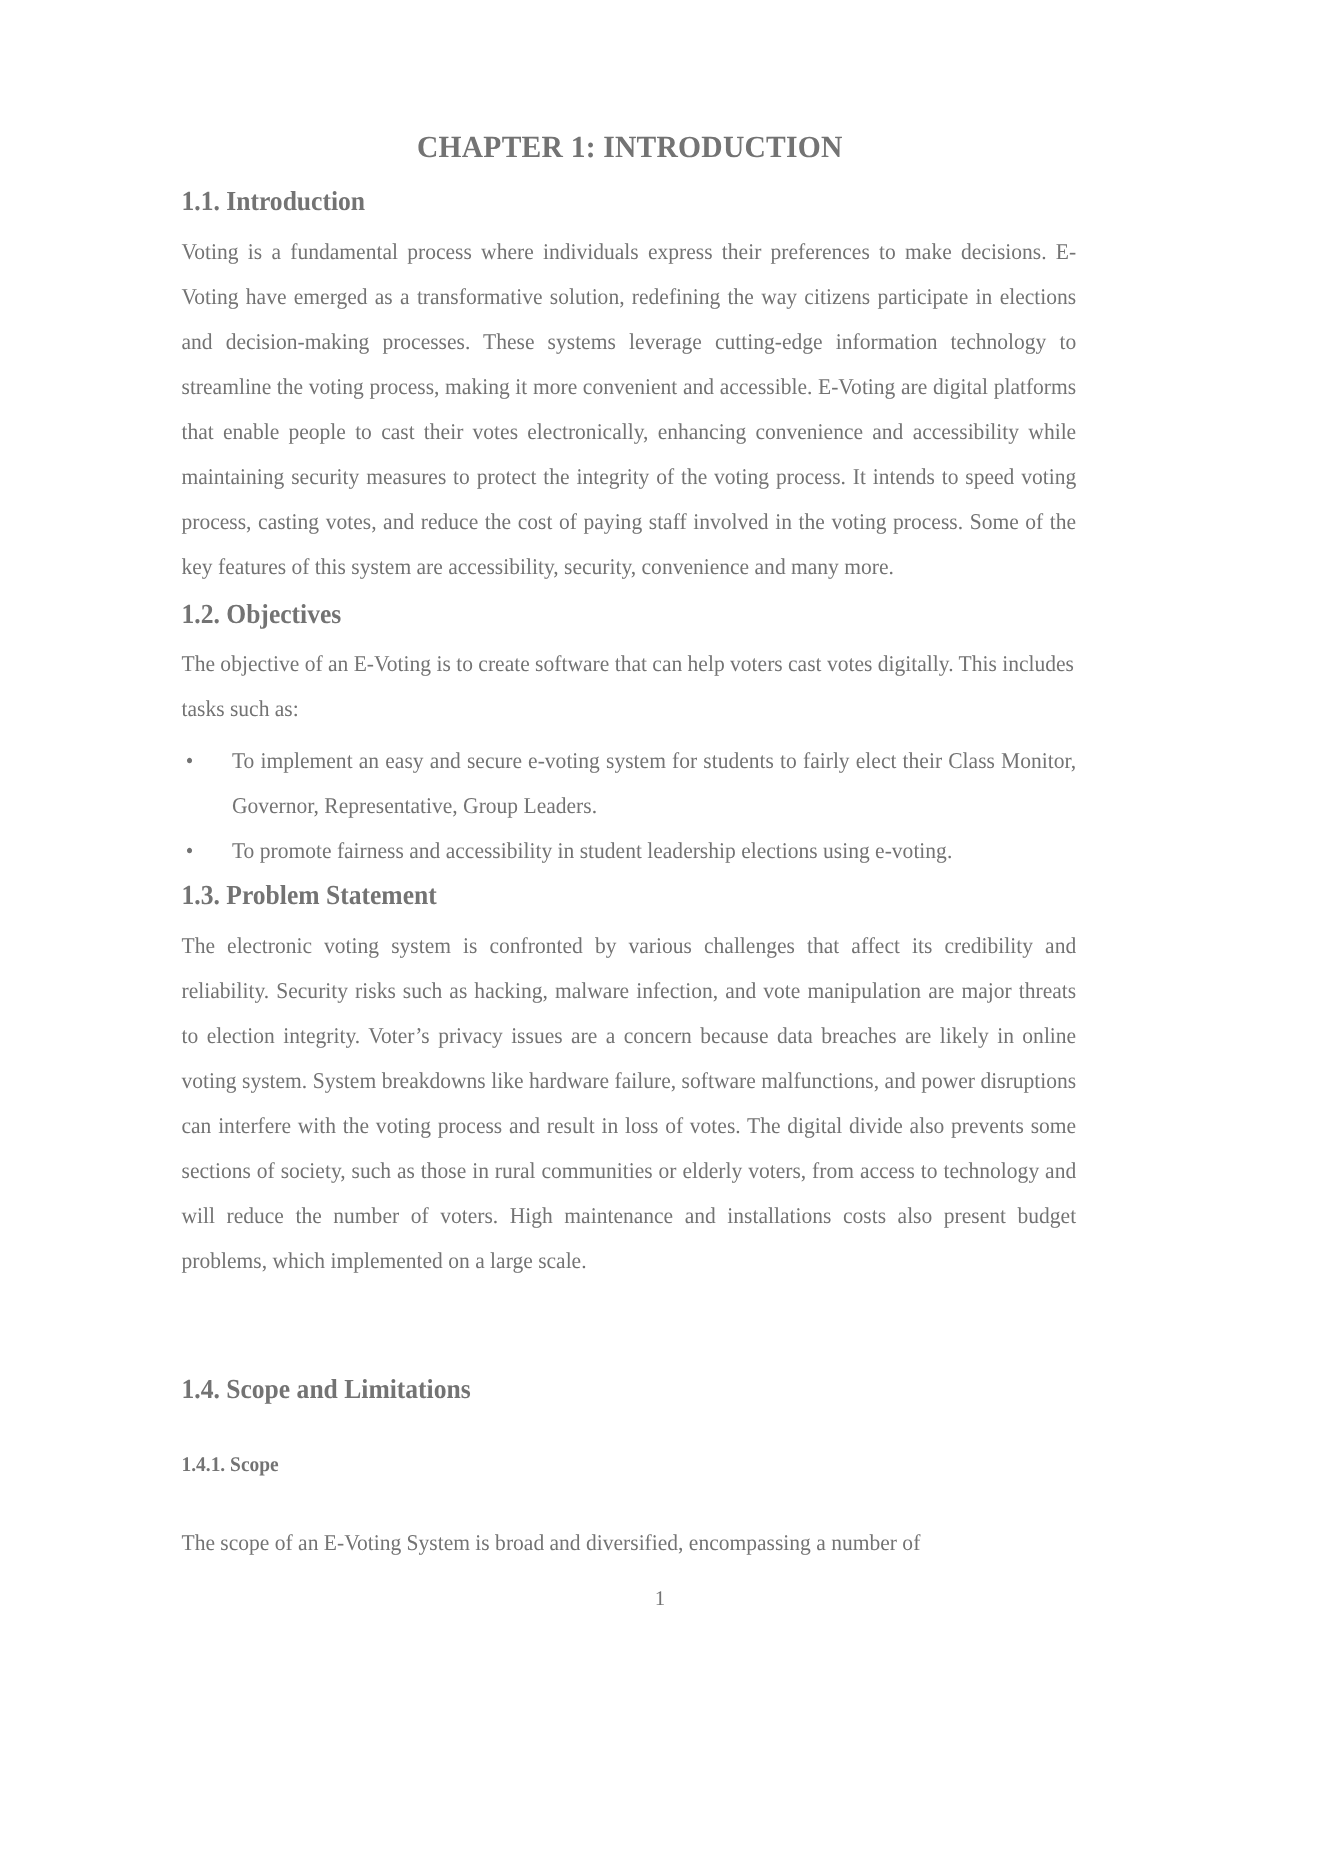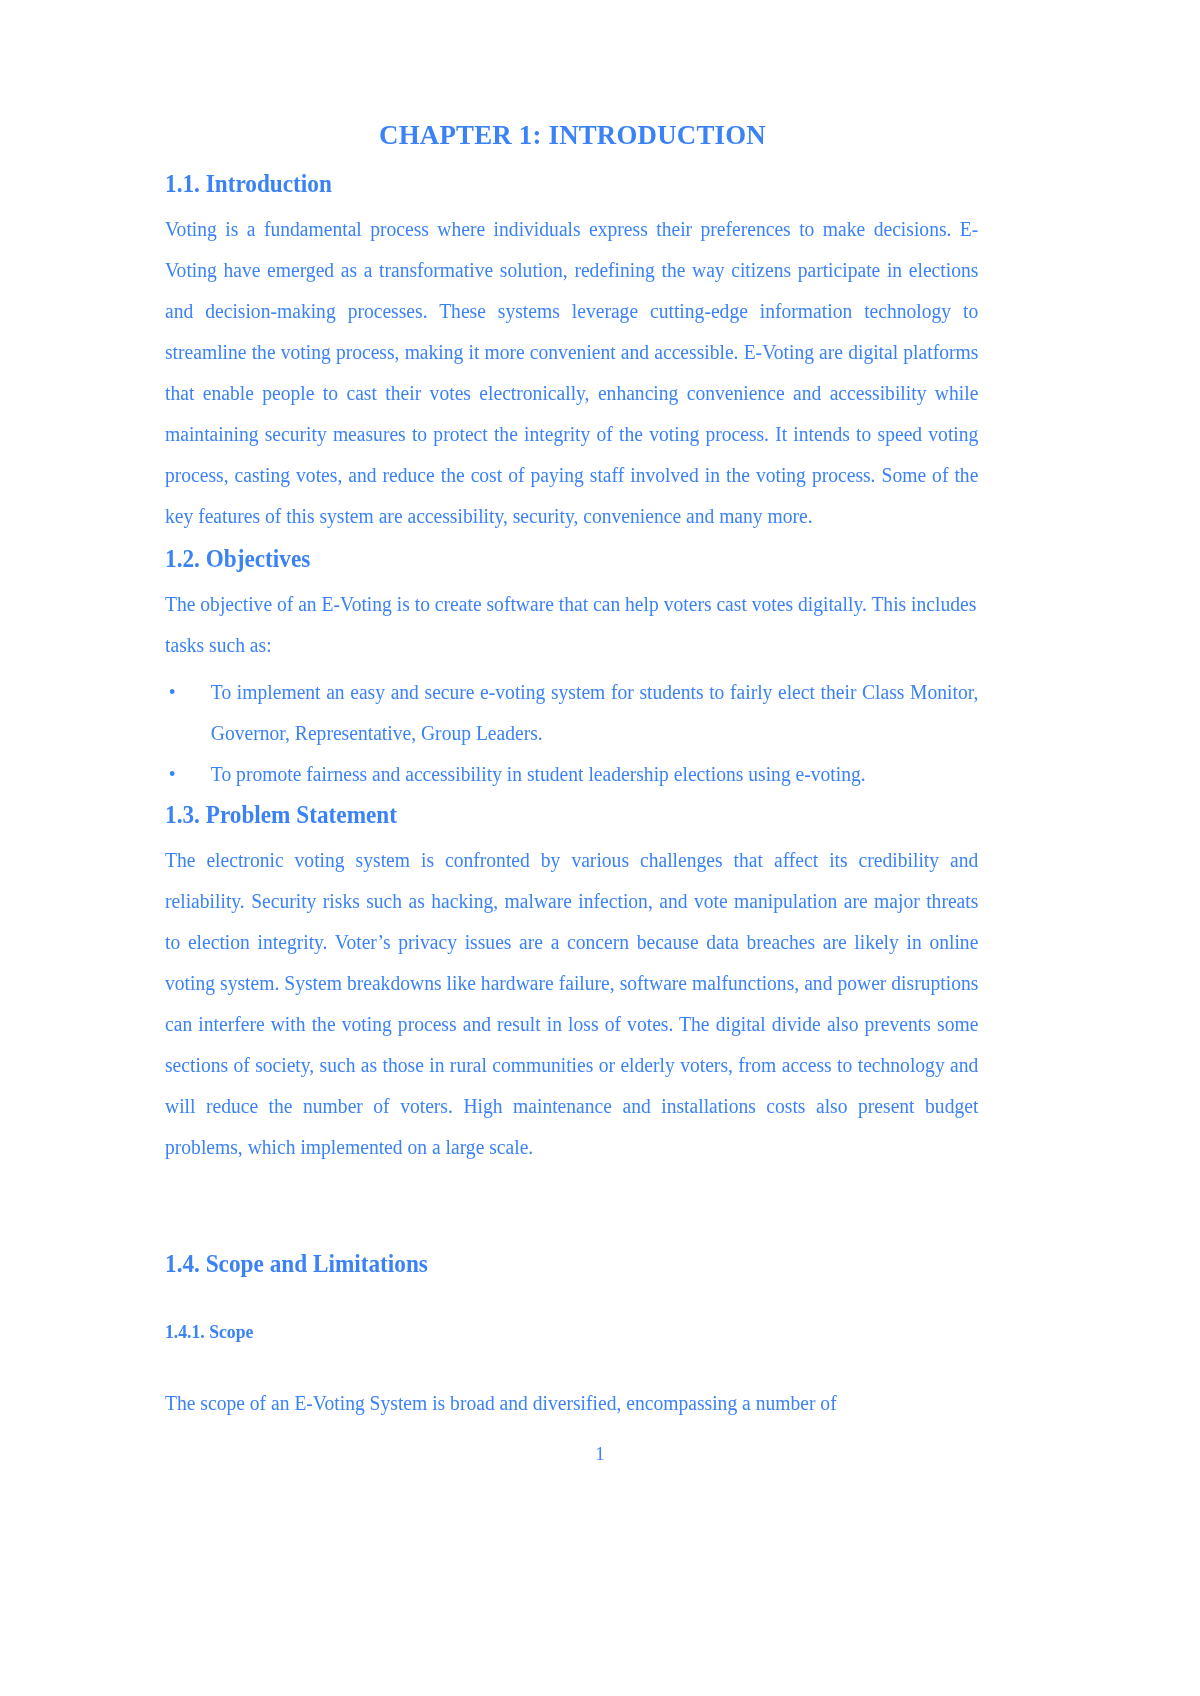--- a/index.html
+++ b/index.html
@@ -8,21 +8,21 @@
     background: #ffffff;
   }
   .page {
     position: relative;
     width: 1200px;
     height: 1696px;
     background: #ffffff;
     box-sizing: border-box;
     padding: 118px 200px 0 165px;
     font-family: "Liberation Serif", "DejaVu Serif", serif;
-    color: #3b82f6;
+    color: #737373;
     overflow: hidden;
   }
   .content {
     width: 815px;
   }
   .chapter-title {
     font-size: 28px;
     font-weight: bold;
     text-align: center;
     letter-spacing: 0.2px;

